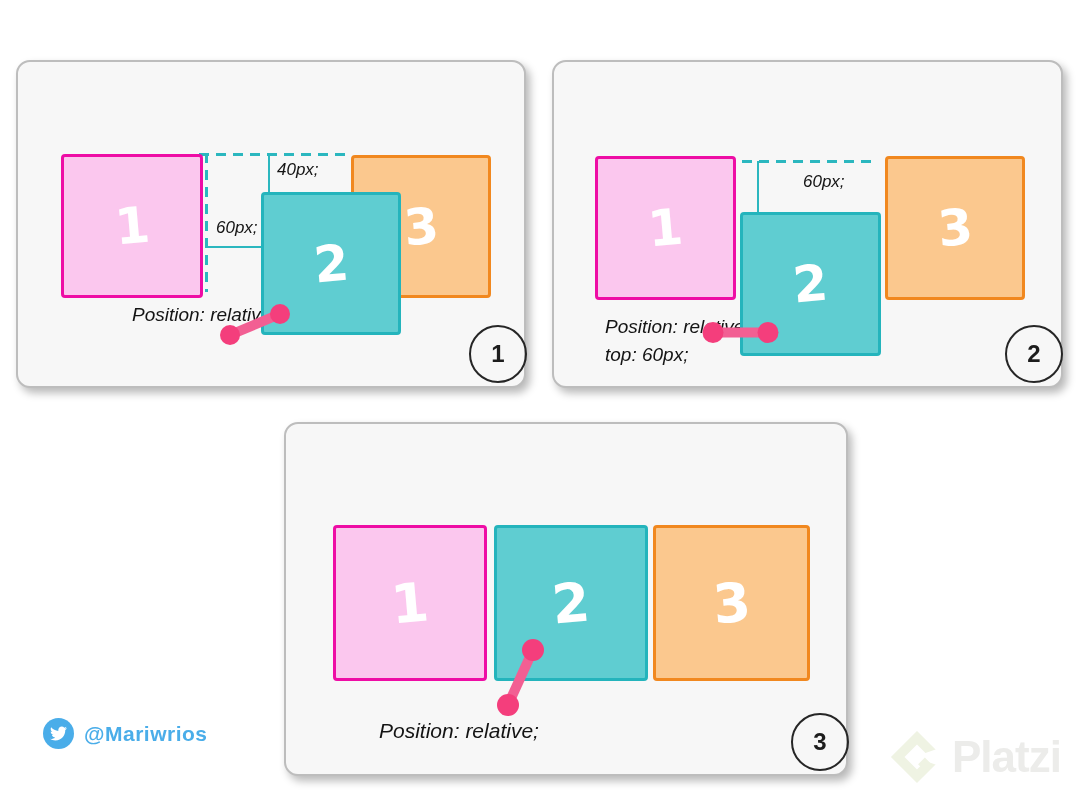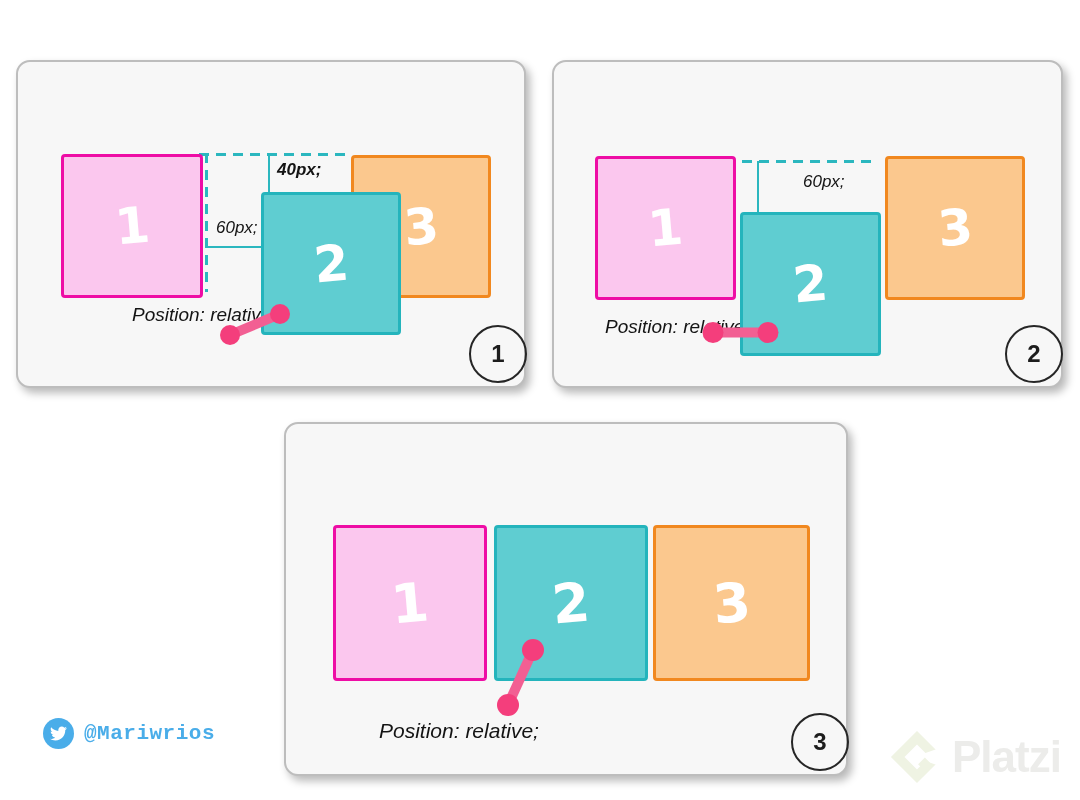--- a/index.html
+++ b/index.html
@@ -56,21 +56,21 @@
   .meas-v{position:absolute;width:2px;background:var(--measure_line);}
   .meas-h{position:absolute;height:2px;background:var(--measure_line);}
   #card1 .meas-v{left:250px;top:92px;height:39px;}
   #card1 .meas-h{left:188px;top:184px;width:56px;}
   #card2 .meas-v{left:203px;top:99px;height:52px;}
 
   
   .mlabel{
     position:absolute;font-style:italic;font-size:17px;color:#141414;white-space:nowrap;
   }
-  #card1 .mlabel-top{left:259px;top:98px;font-weight:bold;}
+  #card1 .mlabel-top{left:259px;top:98px;}
   #card1 .mlabel-left{left:198px;top:156px;}
   #card2 .mlabel-top{left:249px;top:110px;}
   .code{
     position:absolute;font-style:italic;font-size:19px;line-height:27px;color:#141414;
   }
   #card1 .code{left:114px;top:239px;}
   #card2 .code{left:51px;top:251px;line-height:28px;}
   #card3 .code{left:93px;top:290px;font-size:21px;line-height:34px;}
 
   
@@ -85,21 +85,21 @@
   .badge{
     position:absolute;width:54px;height:54px;border-radius:50%;
     border:2.5px solid #262626;display:flex;align-items:center;justify-content:center;
     font-weight:bold;font-size:24px;color:#1d1d1d;background:transparent;
   }
   #card1 .badge{left:451px;top:263px;}
   #card2 .badge{left:451px;top:263px;}
   #card3 .badge{left:505px;top:289px;}
 
   
-  #twitter{position:absolute;left:43px;top:718px;display:flex;align-items:center;gap:10px;font-family:Liberation Mono, monospace;}
+  #twitter{position:absolute;left:43px;top:718px;display:flex;align-items:center;gap:10px;}
   #twitter .bubble{
     width:31px;height:31px;border-radius:50%;background:var(--twitter_blue);
     display:flex;align-items:center;justify-content:center;
   }
   #twitter .handle{
     color:var(--twitter_blue);font-weight:bold;font-size:21px;letter-spacing:.5px;
   }
   #platzi{position:absolute;left:890px;top:728px;display:flex;align-items:center;gap:8px;}
   #platzi .ptext{
     color:var(--watermark_text_color);font-size:44px;font-weight:bold;letter-spacing:-1px;
@@ -154,20 +154,21 @@
     </div>
     <div class="box box-teal b2">
       <span class="num">2</span>
     </div>
 
     <div class="meas-v"></div>
     <span class="mlabel mlabel-top">60px;</span>
 
     <div class="code">
       <div>Position: relative;</div>
+      <div>top: 60px;</div>
     </div>
 
     <svg class="connector" width="85" height="31" viewBox="0 0 85 31">
       <line x1="15" y1="15.5" x2="70" y2="15.5"></line>
       <circle cx="15" cy="15.5" r="10.5"></circle>
       <circle cx="70" cy="15.5" r="10.5"></circle>
     </svg>
 
     <div class="badge">2</div>
   </div>

